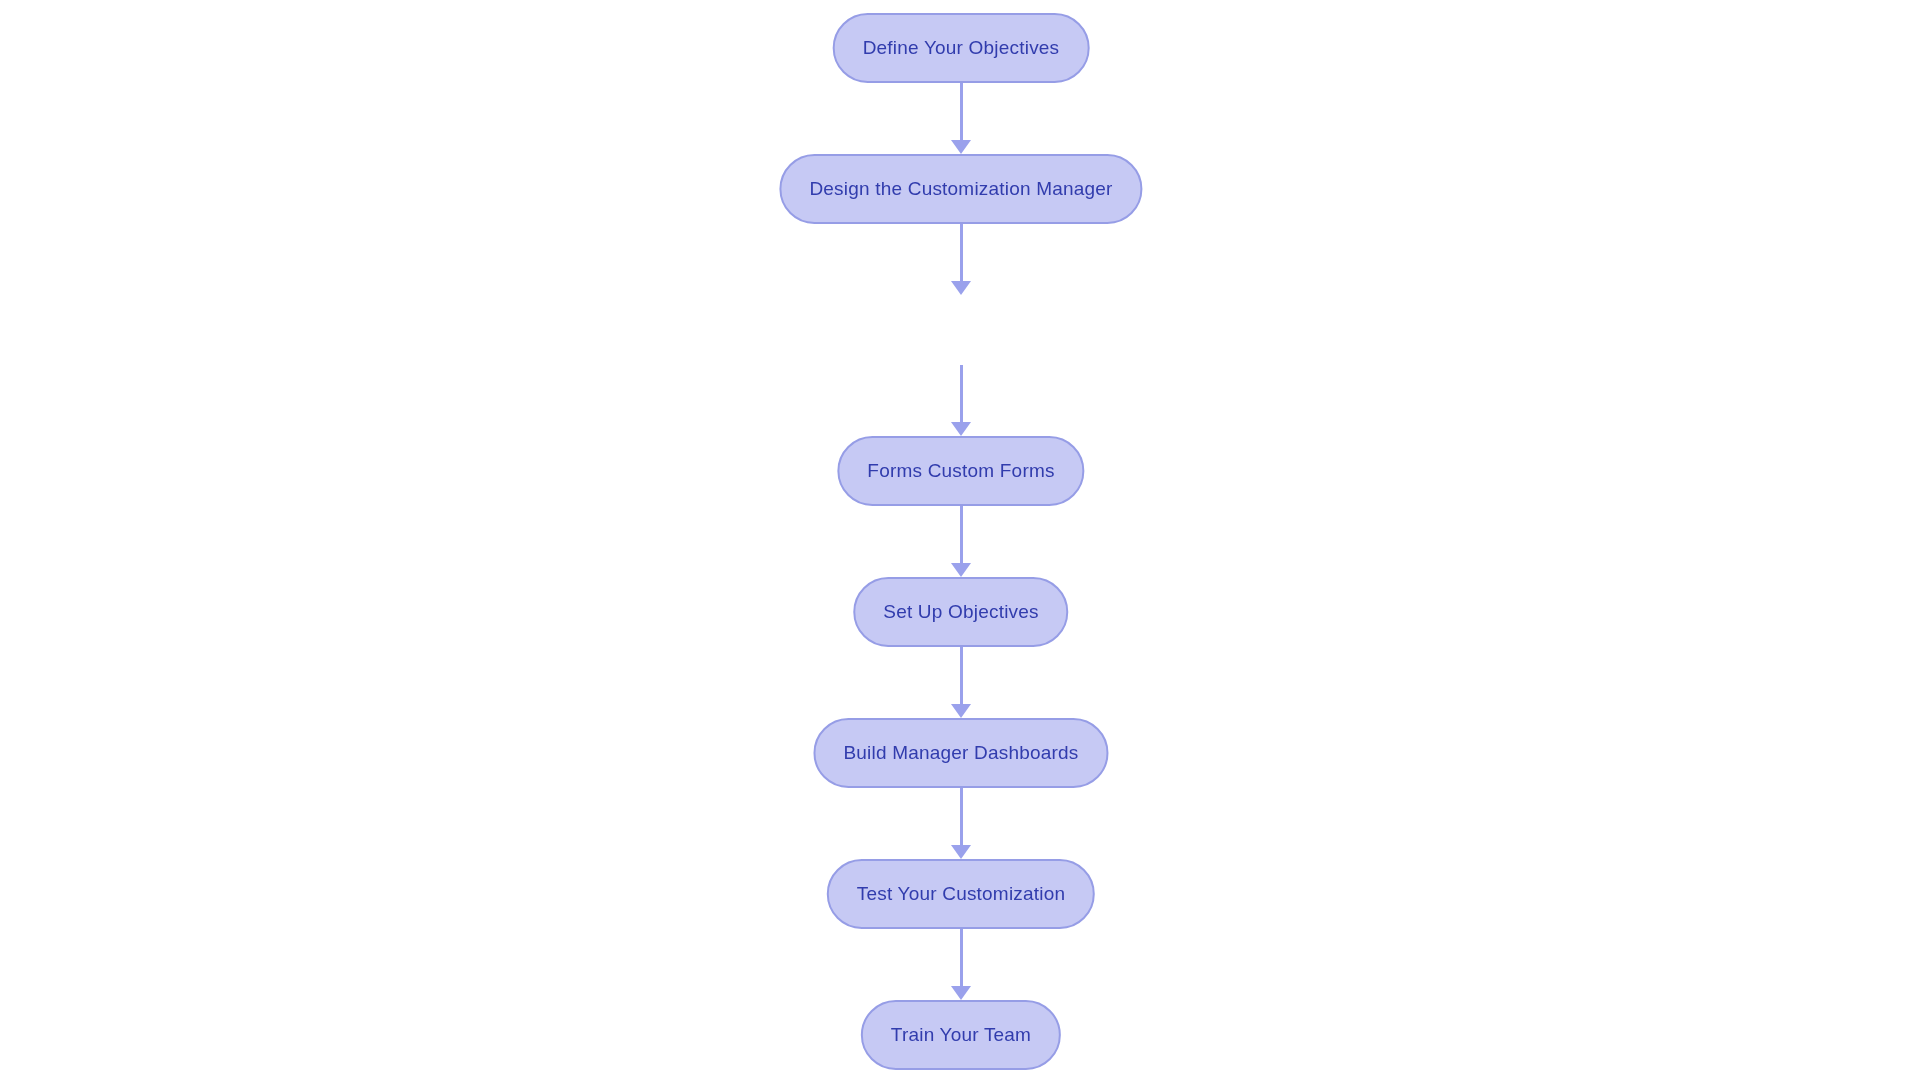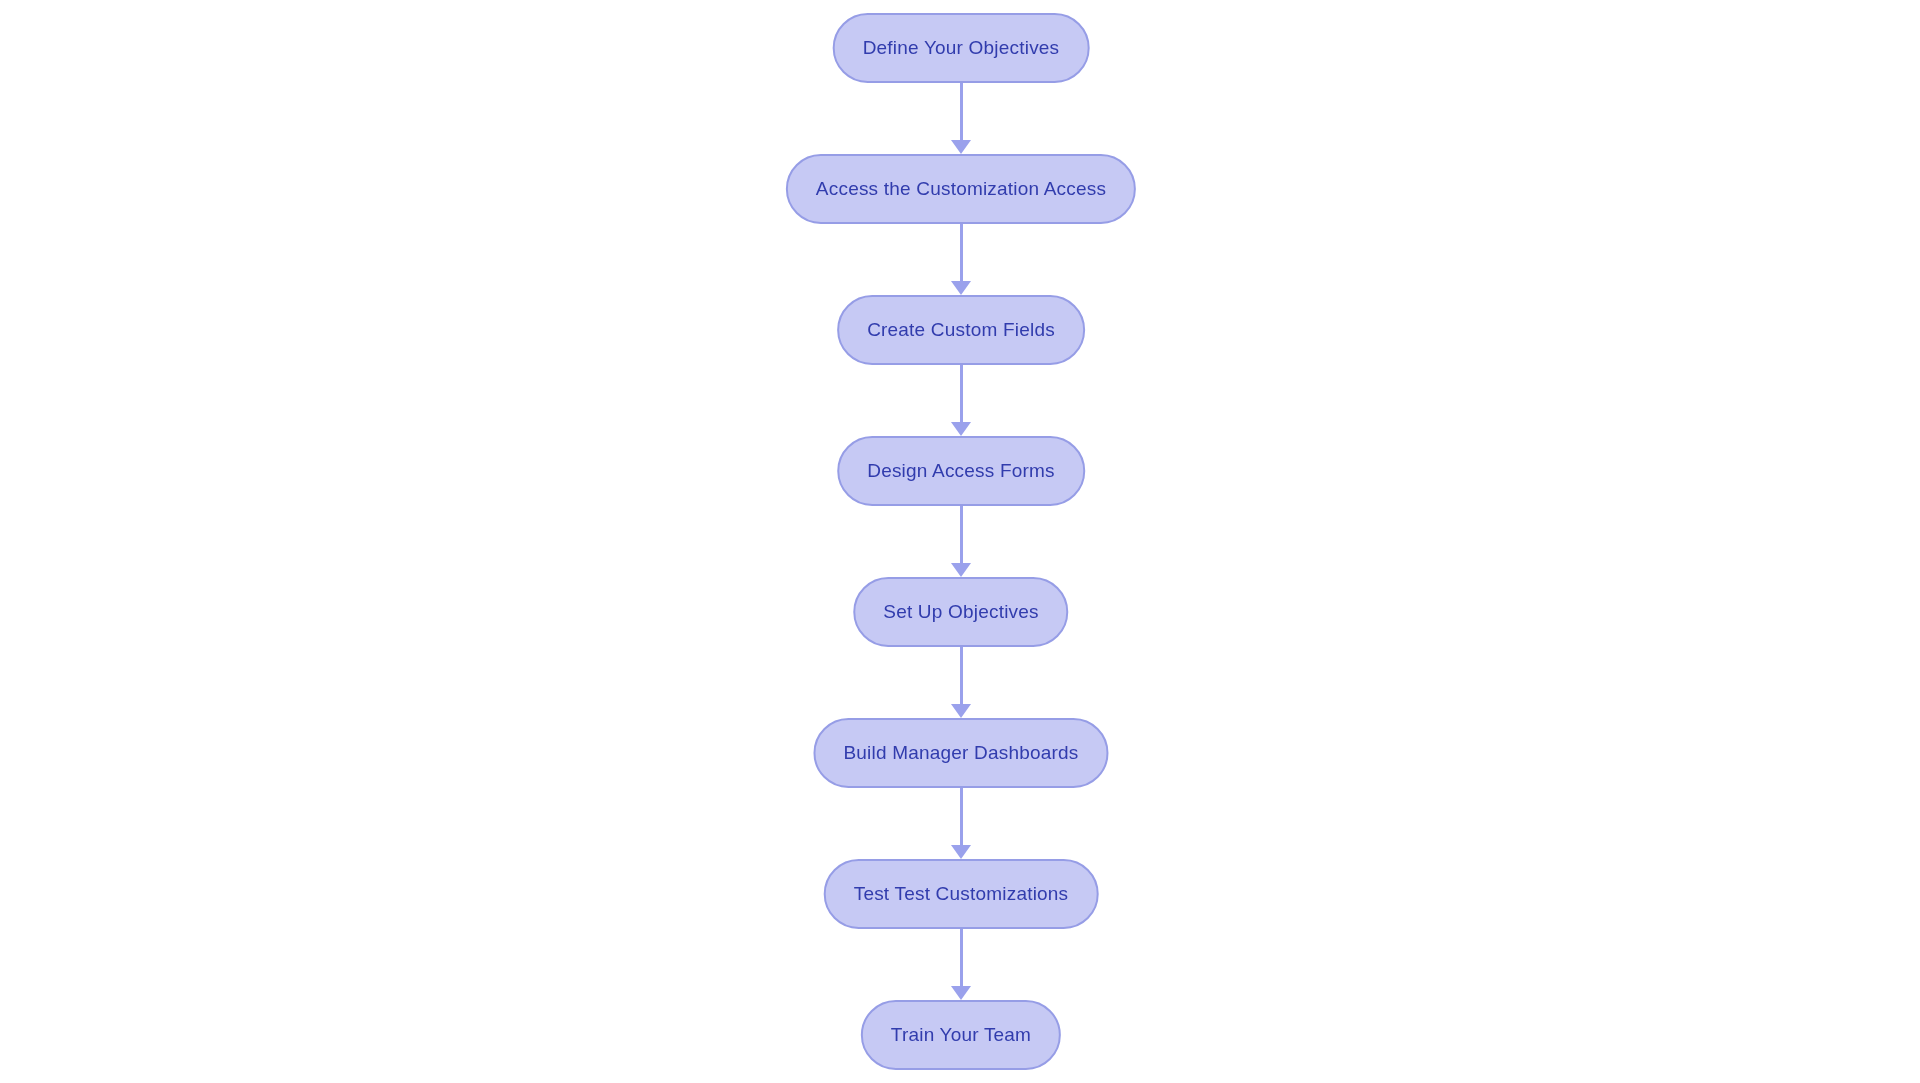--- a/index.html
+++ b/index.html
@@ -66,56 +66,55 @@
 
 <div class="canvas">
 
   <div class="node" style="top:13px">Define Your Objectives</div>
 
   <div class="arrow" style="top:83px">
     <div class="arrow-line"></div>
     <div class="arrow-head"></div>
   </div>
 
-  <div class="node" style="top:154px">Access the Customization Access</div>
+  <div class="node" style="top:154px">Design the Customization Manager</div>
 
   <div class="arrow" style="top:224px">
     <div class="arrow-line"></div>
     <div class="arrow-head"></div>
   </div>
 
-  <div class="node" style="top:295px">Create Custom Fields</div>
 
   <div class="arrow" style="top:365px">
     <div class="arrow-line"></div>
     <div class="arrow-head"></div>
   </div>
 
-  <div class="node" style="top:436px">Design Access Forms</div>
+  <div class="node" style="top:436px">Forms Custom Forms</div>
 
   <div class="arrow" style="top:506px">
     <div class="arrow-line"></div>
     <div class="arrow-head"></div>
   </div>
 
   <div class="node" style="top:577px">Set Up Objectives</div>
 
   <div class="arrow" style="top:647px">
     <div class="arrow-line"></div>
     <div class="arrow-head"></div>
   </div>
 
   <div class="node" style="top:718px">Build Manager Dashboards</div>
 
   <div class="arrow" style="top:788px">
     <div class="arrow-line"></div>
     <div class="arrow-head"></div>
   </div>
 
-  <div class="node" style="top:859px">Test Test Customizations</div>
+  <div class="node" style="top:859px">Test Your Customization</div>
 
   <div class="arrow" style="top:929px">
     <div class="arrow-line"></div>
     <div class="arrow-head"></div>
   </div>
 
   <div class="node" style="top:1000px">Train Your Team</div>
 
 </div>
 

